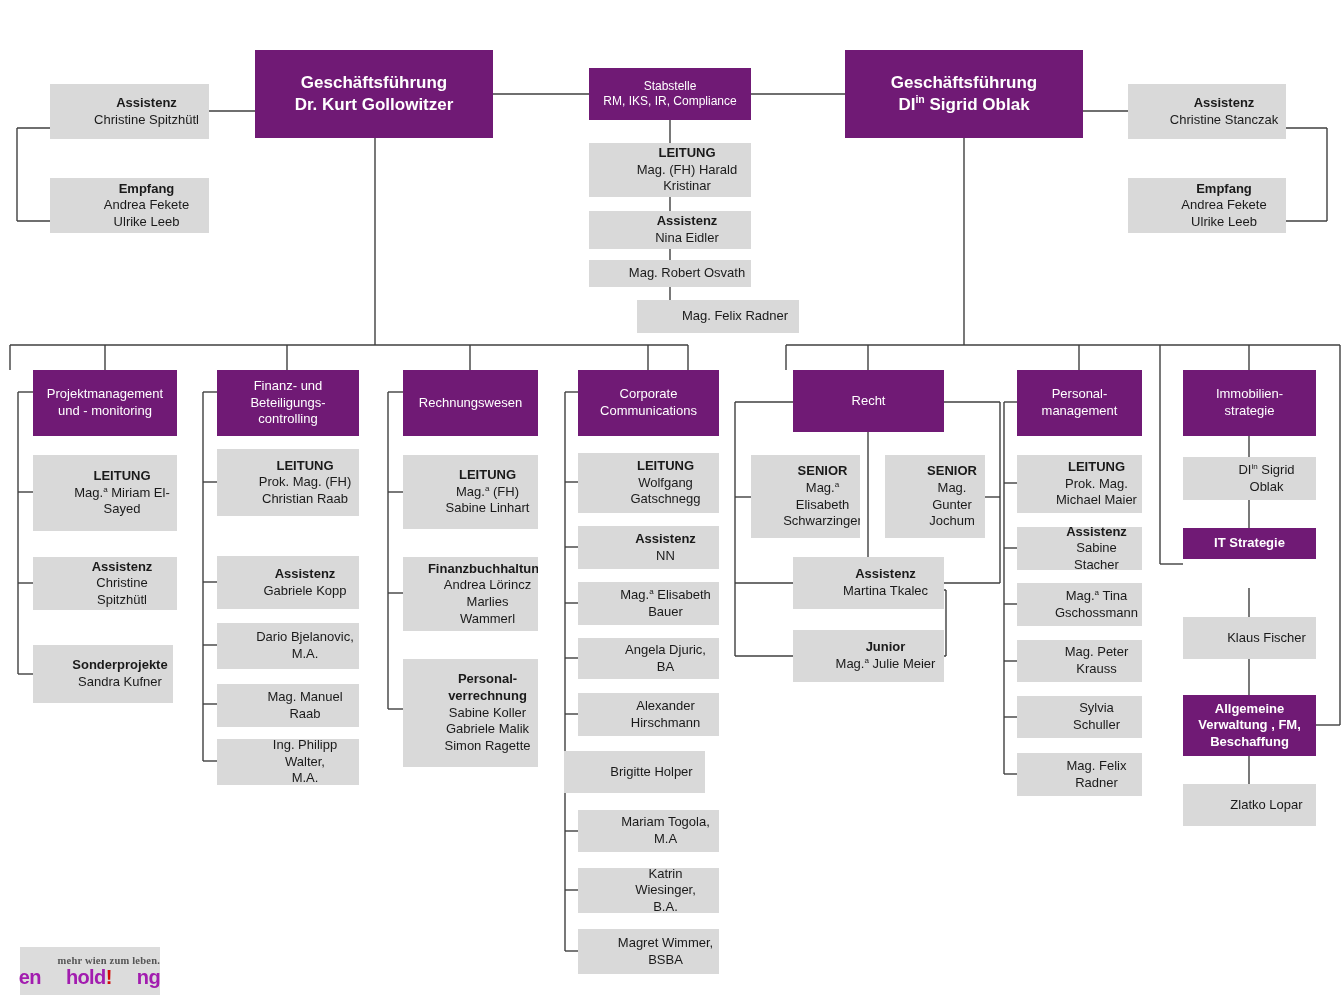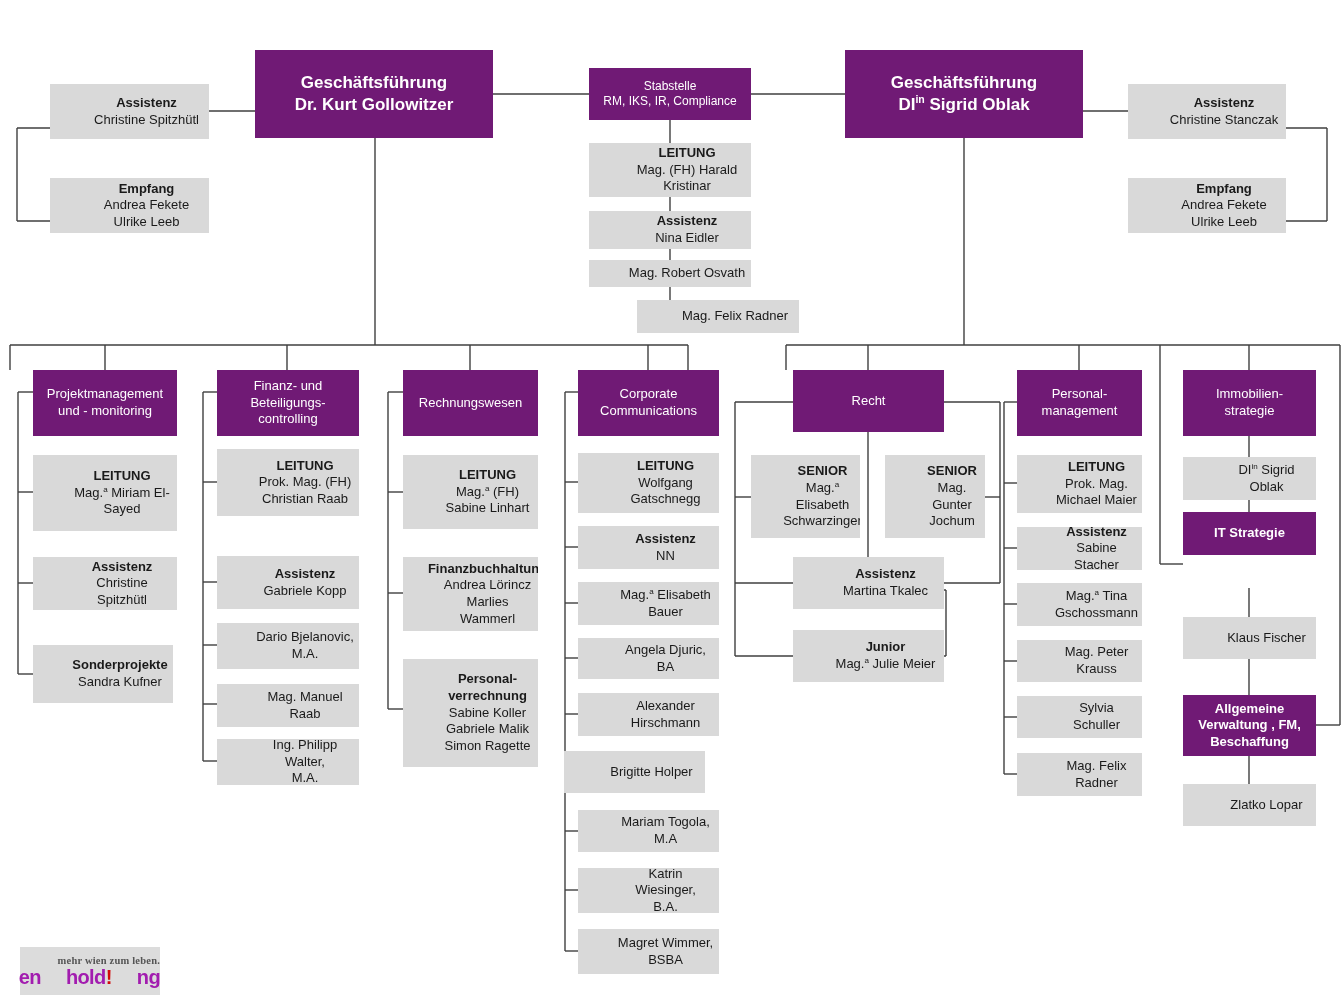--- a/index.html
+++ b/index.html
@@ -423,21 +423,21 @@
   </div>
 
   <div class="node red f-dept" style="left:1183px; top:370px; width:133px; height:66px;">
     <span>Immobilien-</span>
     <span>strategie</span>
   </div>
   <div class="node grey f-std" style="left:1183px; top:457px; width:133px; height:43px;">
     <span class="sub">DI<sup>in</sup> Sigrid Oblak</span>
   </div>
 
-  <div class="node red f-dept" style="left:1183px; top:512px; width:133px; height:43px;align-items:center;">
+  <div class="node red f-dept" style="left:1183px; top:528px; width:133px; height:31px;align-items:center;">
     <span class="ttl">IT Strategie</span>
   </div>
   <div class="node grey f-std" style="left:1183px; top:617px; width:133px; height:42px;">
     <span class="sub">Klaus Fischer</span>
   </div>
 
   <div class="node red f-dept" style="left:1183px; top:695px; width:133px; height:61px;">
     <span class="ttl">Allgemeine</span>
     <span class="ttl">Verwaltung , FM,</span>
     <span class="ttl">Beschaffung</span>

